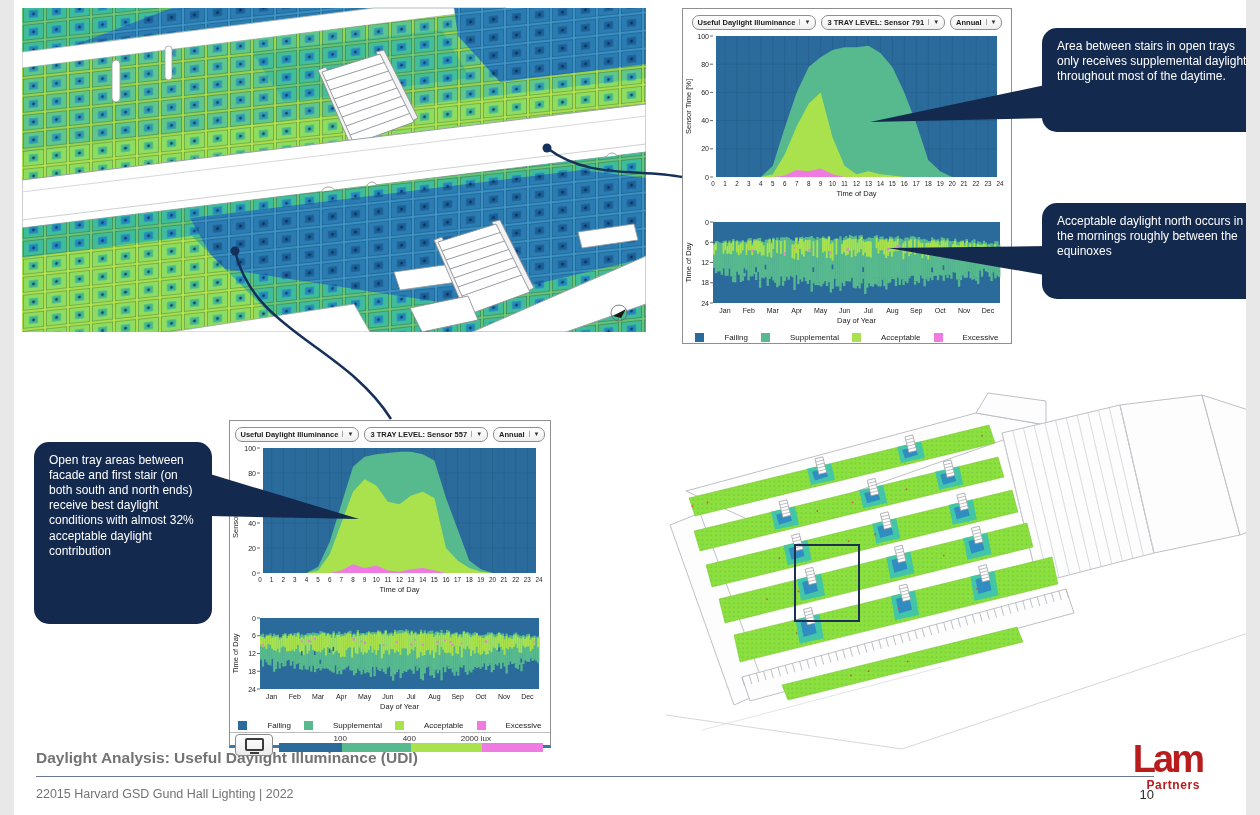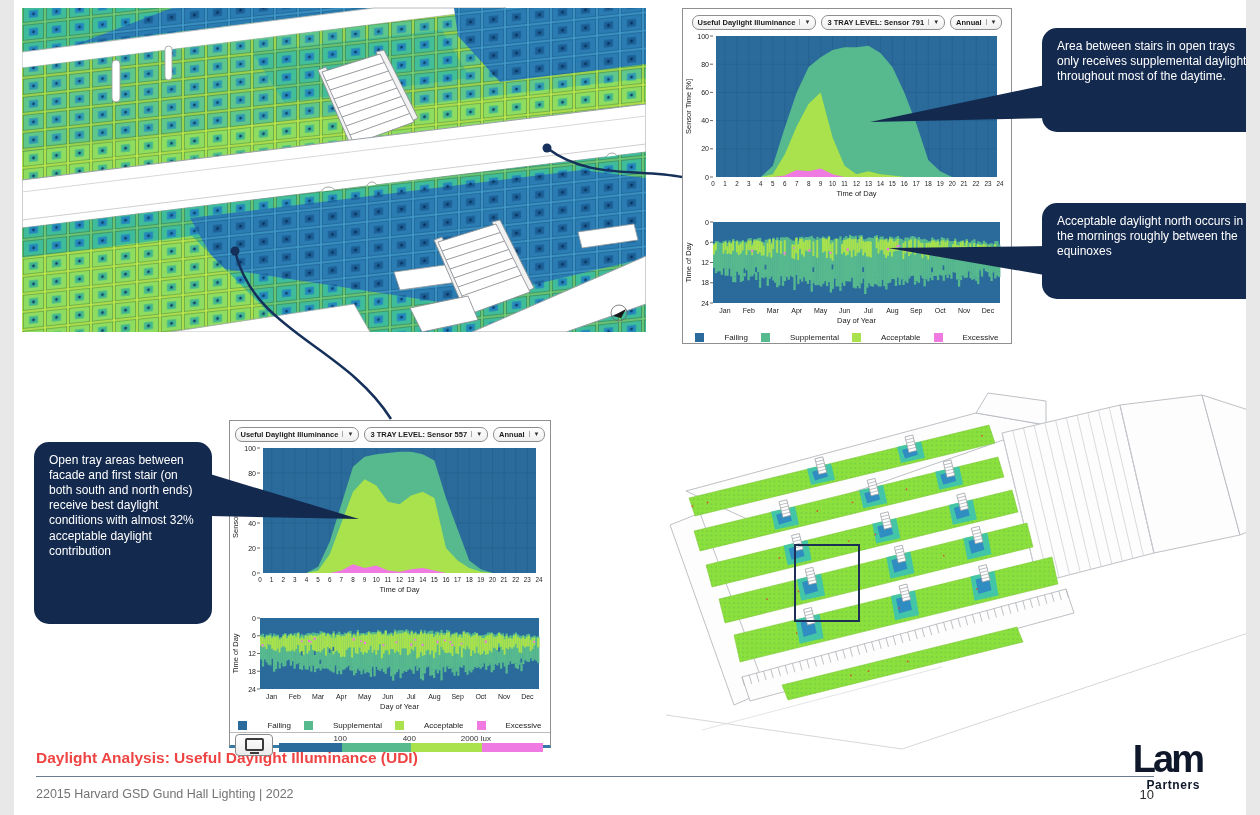--- a/index.html
+++ b/index.html
@@ -19,25 +19,25 @@
        justify-content:center;background:linear-gradient(#ffffff,#ebebeb);}
   .scr{width:15px;height:9px;border:2px solid #3a3a3a;border-radius:2px;position:relative;}
   .scr::after{content:"";position:absolute;left:3px;right:3px;bottom:-5px;height:2px;background:#3a3a3a;}
   .scale{position:relative;flex:1;height:100%;}
   .scale-label{position:absolute;top:-1px;transform:translateX(-50%);font-size:8px;color:#333;}
   .scale-bar{position:absolute;left:0;right:2px;bottom:2px;height:9px;display:flex;}
   .scale-bar span{height:100%;}
   .callout{position:absolute;background:#13294e;color:#fff;border-radius:15px;padding:11px 15px;
            font-size:12px;line-height:1.26;z-index:26;}
   #overlay{position:absolute;left:0;top:0;z-index:25;pointer-events:none;}
-  #title{position:absolute;left:22px;top:749px;font-size:15.5px;font-weight:bold;color:#ef4444;z-index:10;}
+  #title{position:absolute;left:22px;top:749px;font-size:15.5px;font-weight:bold;color:#737373;z-index:10;}
   #rule{position:absolute;left:22px;top:776px;width:1118px;height:1px;background:#6a7a92;z-index:10;}
   #footer{position:absolute;left:22px;top:787px;font-size:12.5px;color:#737373;z-index:10;}
   #pagenum{position:absolute;left:1096px;top:787px;width:44px;text-align:right;font-size:13px;color:#2b2b2b;z-index:10;}
-  #logo{position:absolute;left:1092px;top:742px;width:96px;text-align:right;z-index:10;color:#0f172a;}
+  #logo{position:absolute;left:1092px;top:742px;width:96px;text-align:right;z-index:10;color:#b91c1c;}
   #logo .big{font-size:38px;font-weight:800;letter-spacing:-3px;line-height:0.9;display:block;}
   #logo .sub{font-size:12px;font-weight:bold;letter-spacing:0.6px;display:block;margin-top:2px;padding-right:2px;}
 </style>
 </head>
 <body>
 
 <div id="slide">
 
   <svg style="position:absolute;left:8px;top:6px;z-index:5" width="624" height="326" viewBox="0 0 624 326">
     <defs>

